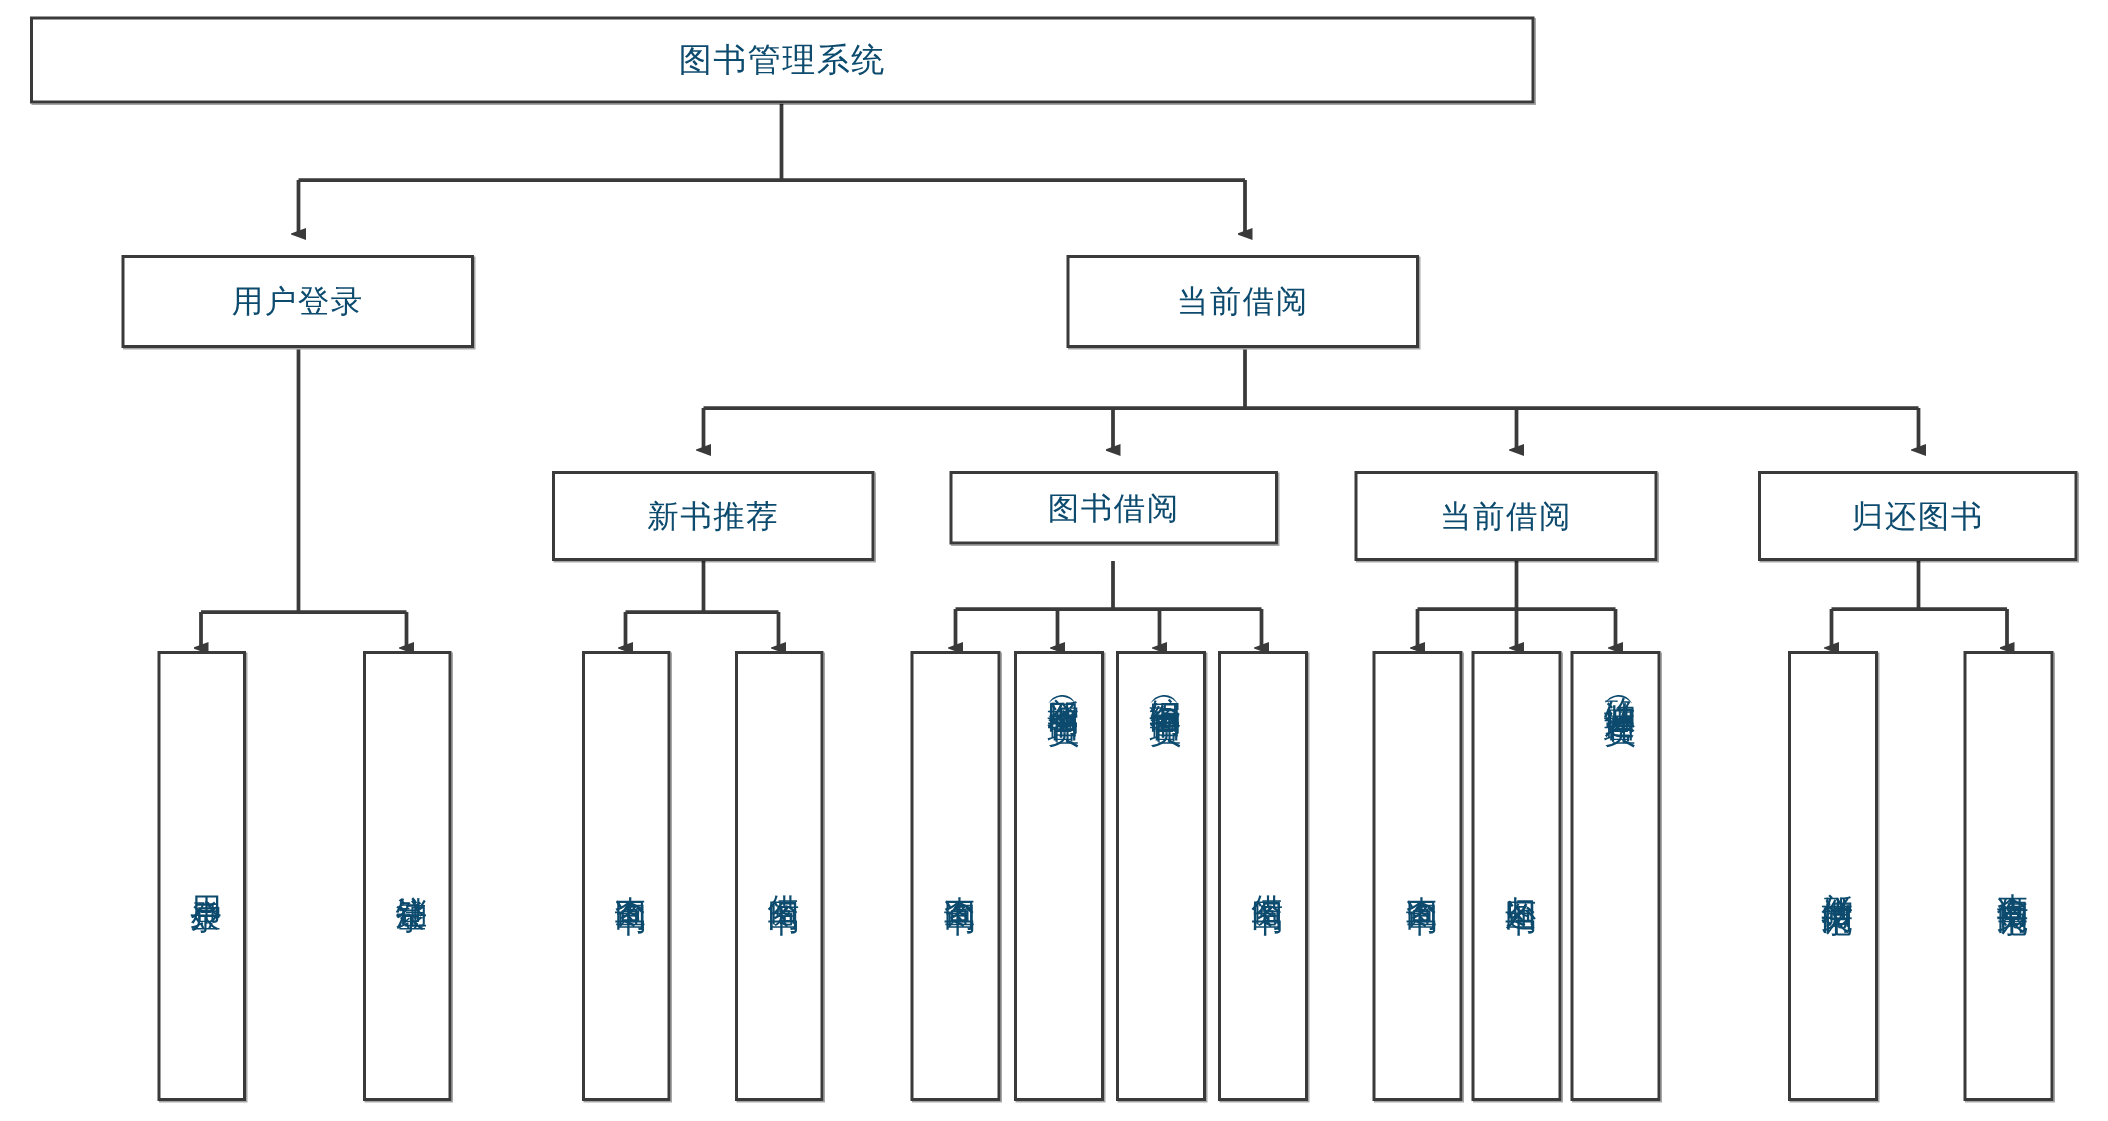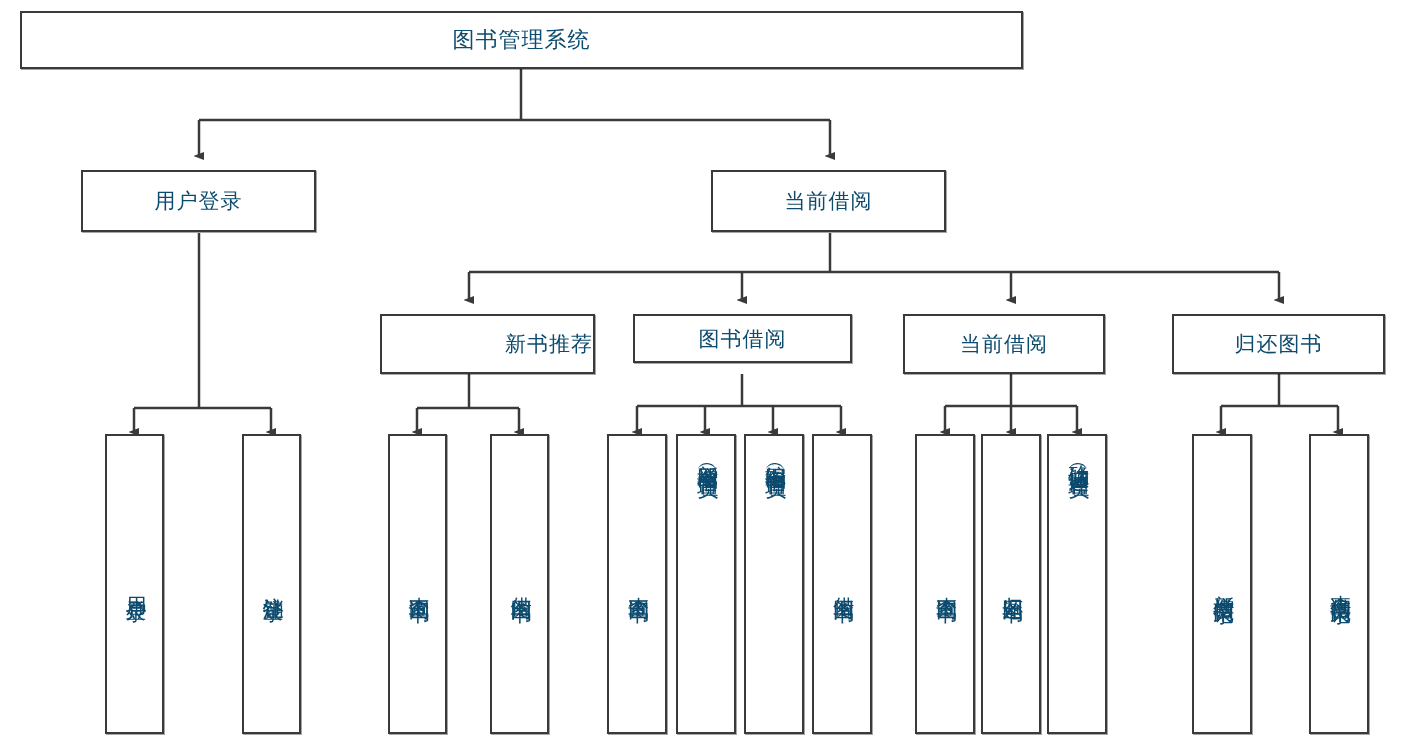--- a/index.html
+++ b/index.html
@@ -130,21 +130,21 @@
     <span class="label">图书管理系统</span>
   </div>
 
   <div class="node node-h" style="left:81px; top:170px; width:235px; height:62px;">
     <span class="label">用户登录</span>
   </div>
   <div class="node node-h" style="left:711px; top:170px; width:235px; height:62px;">
     <span class="label">当前借阅</span>
   </div>
 
-  <div class="node node-h" style="left:380px; top:314px; width:215px; height:60px;justify-content:flex-end;">
+  <div class="node node-h" style="left:368px; top:314px; width:215px; height:60px;">
     <span class="label">新书推荐</span>
   </div>
   <div class="node node-h" style="left:633px; top:314px; width:219px; height:49px;">
     <span class="label">图书借阅</span>
   </div>
   <div class="node node-h" style="left:903px; top:314px; width:202px; height:60px;">
     <span class="label">当前借阅</span>
   </div>
   <div class="node node-h" style="left:1172px; top:314px; width:213px; height:60px;">
     <span class="label">归还图书</span>

